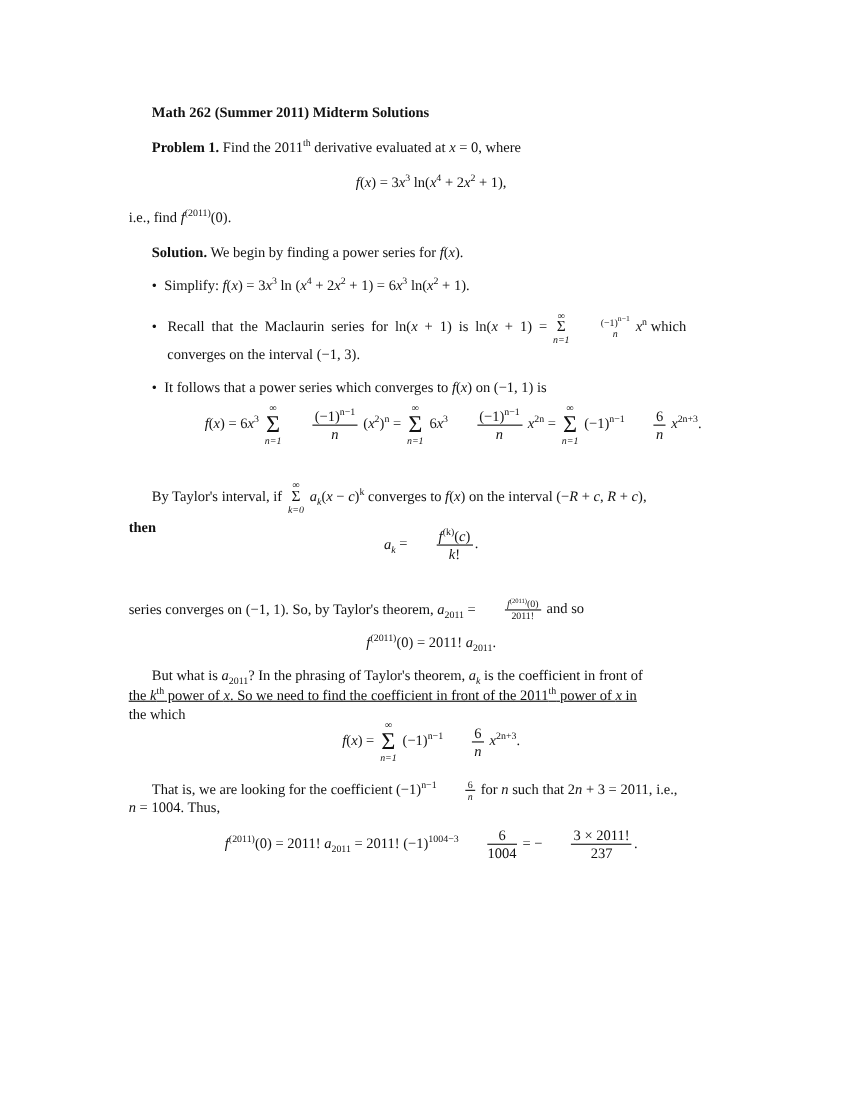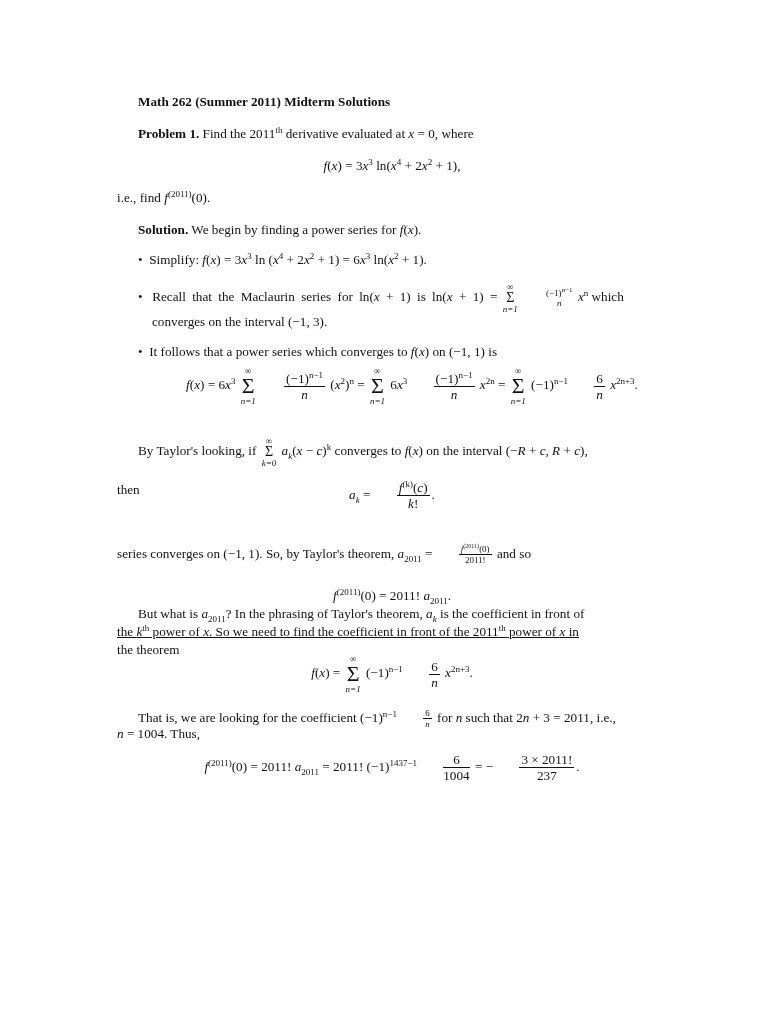--- a/index.html
+++ b/index.html
@@ -78,68 +78,68 @@
     <span>6<i>x</i><sup>3</sup></span>
     <span class="frac"><span class="num">(−1)<sup>n−1</sup></span><span class="i">n</span></span>
     <span><i>x</i><sup>2n</sup> =</span>
     <span class="sum"><span class="top">∞</span><span class="sig">Σ</span><span class="bot">n=1</span></span>
     <span>(−1)<sup>n−1</sup></span>
     <span class="frac"><span class="num">6</span><span class="i">n</span></span>
     <span><i>x</i><sup>2n+3</sup>.</span>
   </div>
 
   <div class="ln" style="left:138px;top:436px;height:34px;">
-    <span>By Taylor's looking, if</span>
+    <span>By Taylor's interval, if</span>
     <span class="sum small"><span class="top">∞</span><span class="sig">Σ</span><span class="bot">k=0</span></span>
     <span><i>a<sub>k</sub></i>(<i>x</i> − <i>c</i>)<sup>k</sup> converges to <i>f</i>(<i>x</i>) on the interval (−<i>R</i> + <i>c</i>, <i>R</i> + <i>c</i>),</span>
   </div>
 
-  <div class="ln" style="left:117px;top:482px;">then</div>
+  <div class="ln" style="left:117px;top:472px;font-weight:bold;">then</div>
 
   <div class="center" style="top:480px;">
     <span><i>a<sub>k</sub></i> =</span>
     <span class="frac"><span class="num"><i>f</i><sup>(k)</sup>(<i>c</i>)</span><span><i>k</i>!</span></span><span>.</span>
   </div>
 
 
   <div class="ln" style="left:117px;top:544px;">
     <span>series converges on (−1, 1). So, by Taylor's theorem, <i>a</i><sub>2011</sub> =</span>
     <span class="frac small"><span class="num"><i>f</i><sup style="font-size:6px;">(2011)</sup>(0)</span><span>2011!</span></span>
     <span>and so</span>
   </div>
 
-  <div class="center" style="top:576px;margin-top:12px;">
+  <div class="center" style="top:576px;">
     <span><i>f</i><sup>(2011)</sup>(0) = 2011! <i>a</i><sub>2011</sub>.</span>
   </div>
 
   <div class="ln" style="left:138px;top:606px;">
     <span>But what is <i>a</i><sub>2011</sub>? In the phrasing of Taylor's theorem, <i>a<sub>k</sub></i> is the coefficient in front of</span>
   </div>
   <div class="ln" style="left:117px;top:624px;text-decoration:underline;">
     <span>the <i>k</i><sup>th</sup> power of <i>x</i>. So we need to find the coefficient in front of the 2011<sup>th</sup> power of <i>x</i> in</span>
   </div>
-  <div class="ln" style="left:117px;top:642px;">the theorem</div>
+  <div class="ln" style="left:117px;top:642px;">the which</div>
 
   <div class="center" style="top:654px;">
     <span><i>f</i>(<i>x</i>) =</span>
     <span class="sum"><span class="top">∞</span><span class="sig">Σ</span><span class="bot">n=1</span></span>
     <span>(−1)<sup>n−1</sup></span>
     <span class="frac"><span class="num">6</span><span class="i">n</span></span>
     <span><i>x</i><sup>2n+3</sup>.</span>
   </div>
 
   <div class="ln" style="left:138px;top:708px;">
     <span>That is, we are looking for the coefficient (−1)<sup>n−1</sup></span>
     <span class="frac small"><span class="num">6</span><span class="i">n</span></span>
     <span>for <i>n</i> such that 2<i>n</i> + 3 = 2011, i.e.,</span>
   </div>
   <div class="ln" style="left:117px;top:726px;">
     <span><i>n</i> = 1004. Thus,</span>
   </div>
 
   <div class="center" style="top:752px;">
-    <span><i>f</i><sup>(2011)</sup>(0) = 2011! <i>a</i><sub>2011</sub> = 2011! (−1)<sup>1437−1</sup></span>
+    <span><i>f</i><sup>(2011)</sup>(0) = 2011! <i>a</i><sub>2011</sub> = 2011! (−1)<sup>1004−3</sup></span>
     <span class="frac"><span class="num">6</span><span>1004</span></span>
     <span>= −</span>
     <span class="frac"><span class="num">3 × 2011!</span><span>237</span></span><span>.</span>
   </div>
 
 </div>
 
 </body></html>

